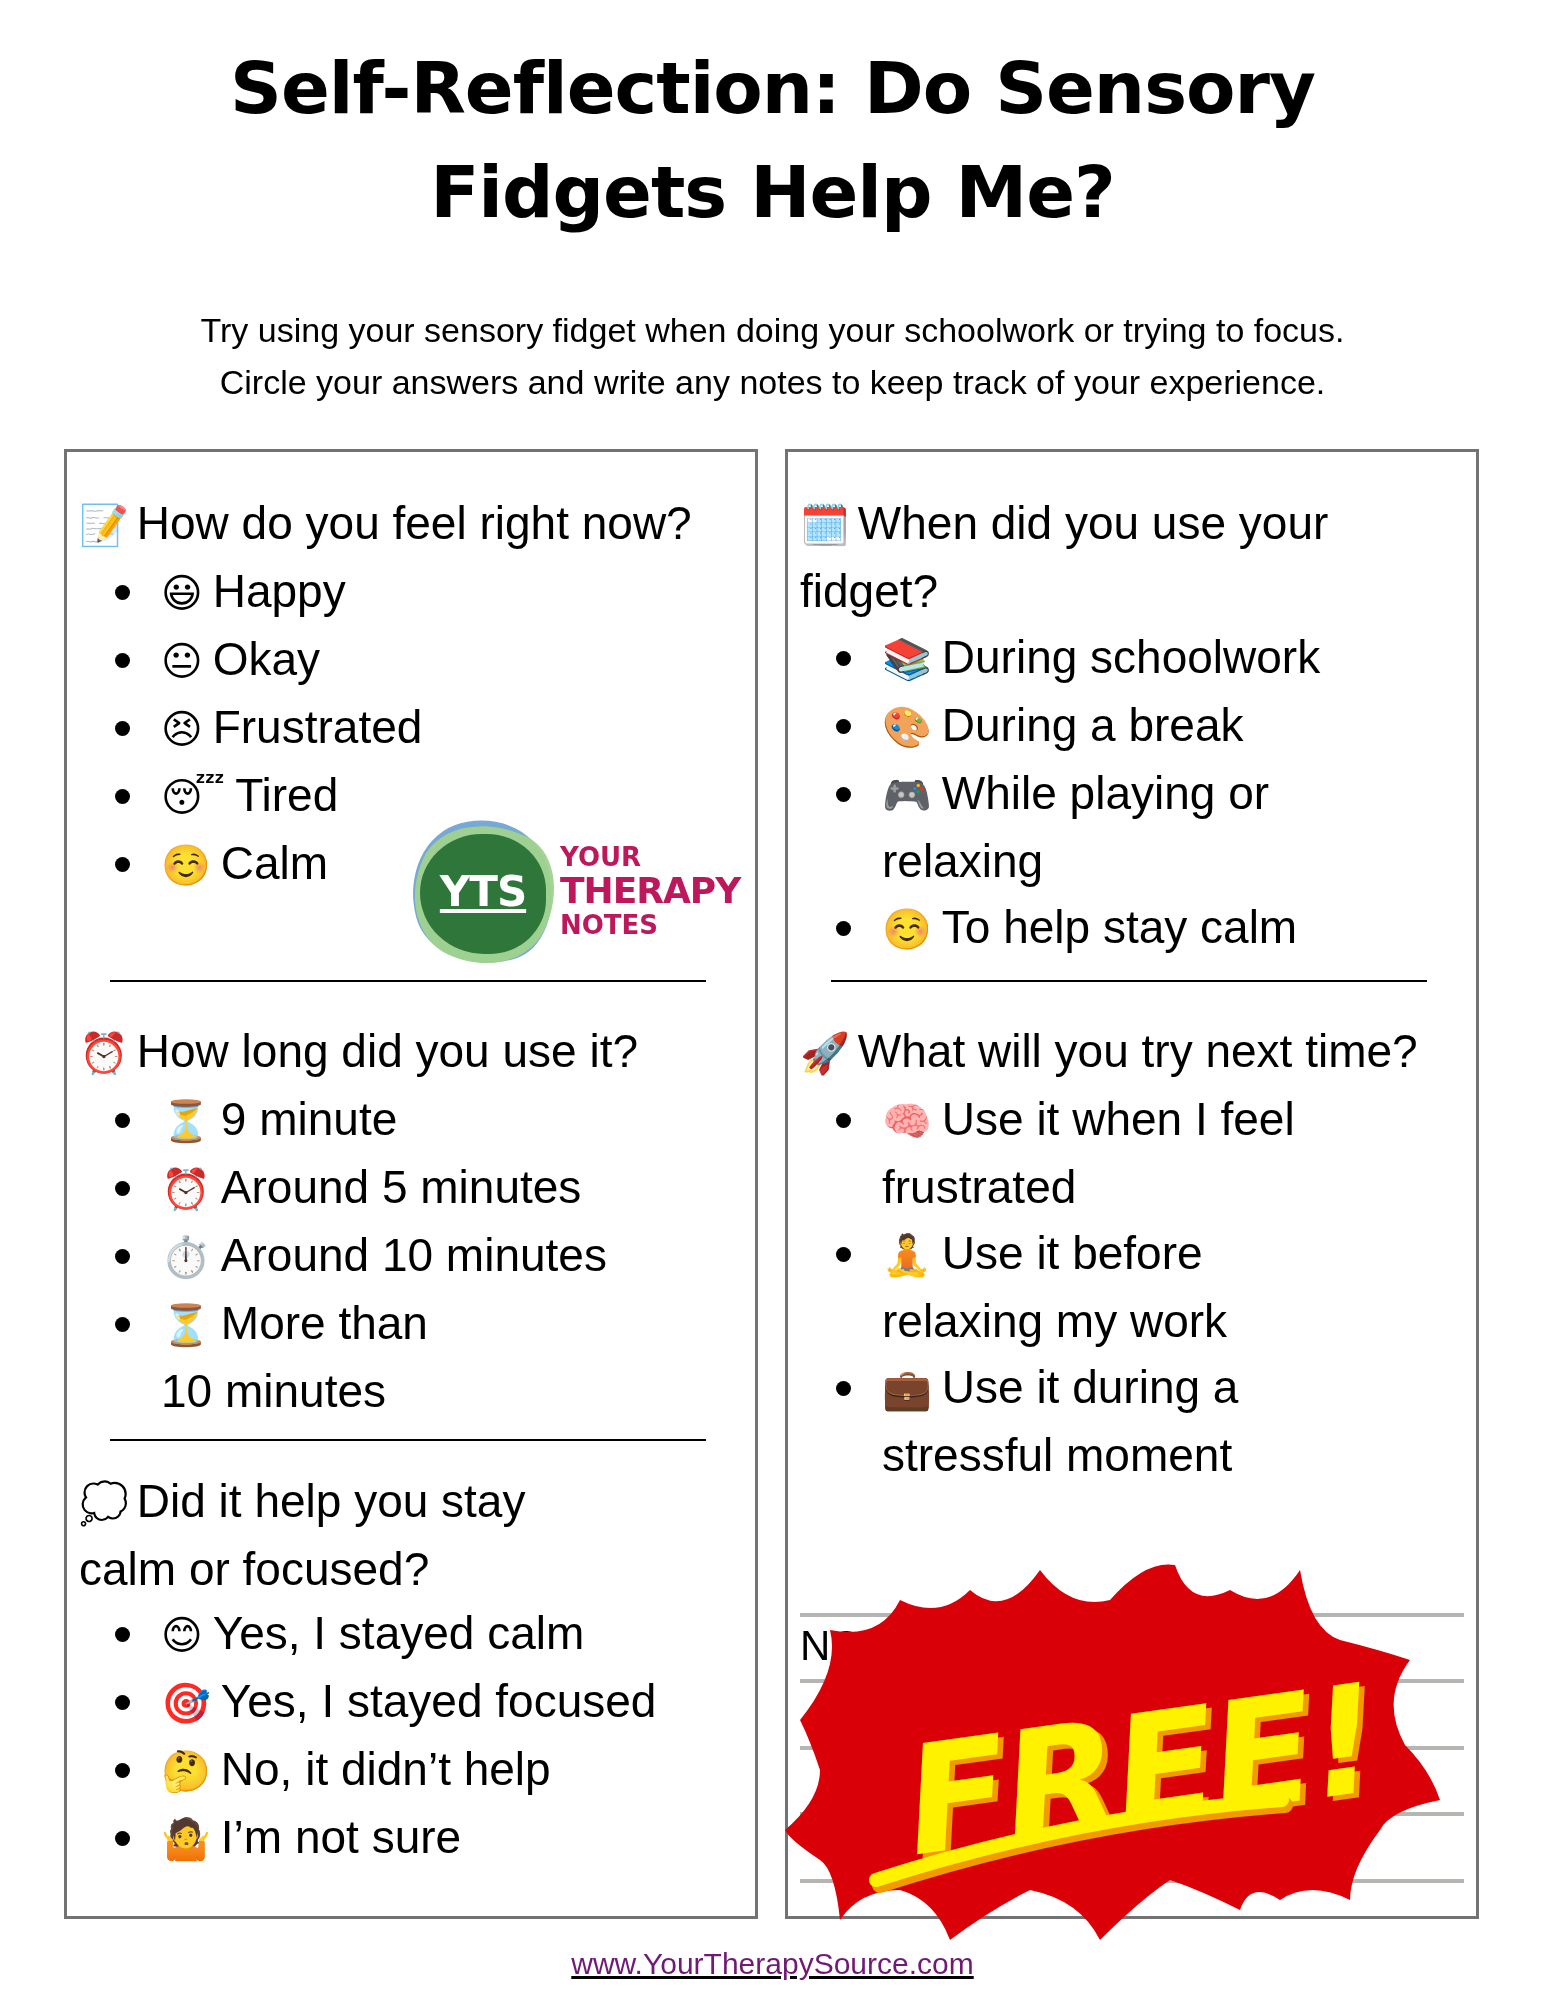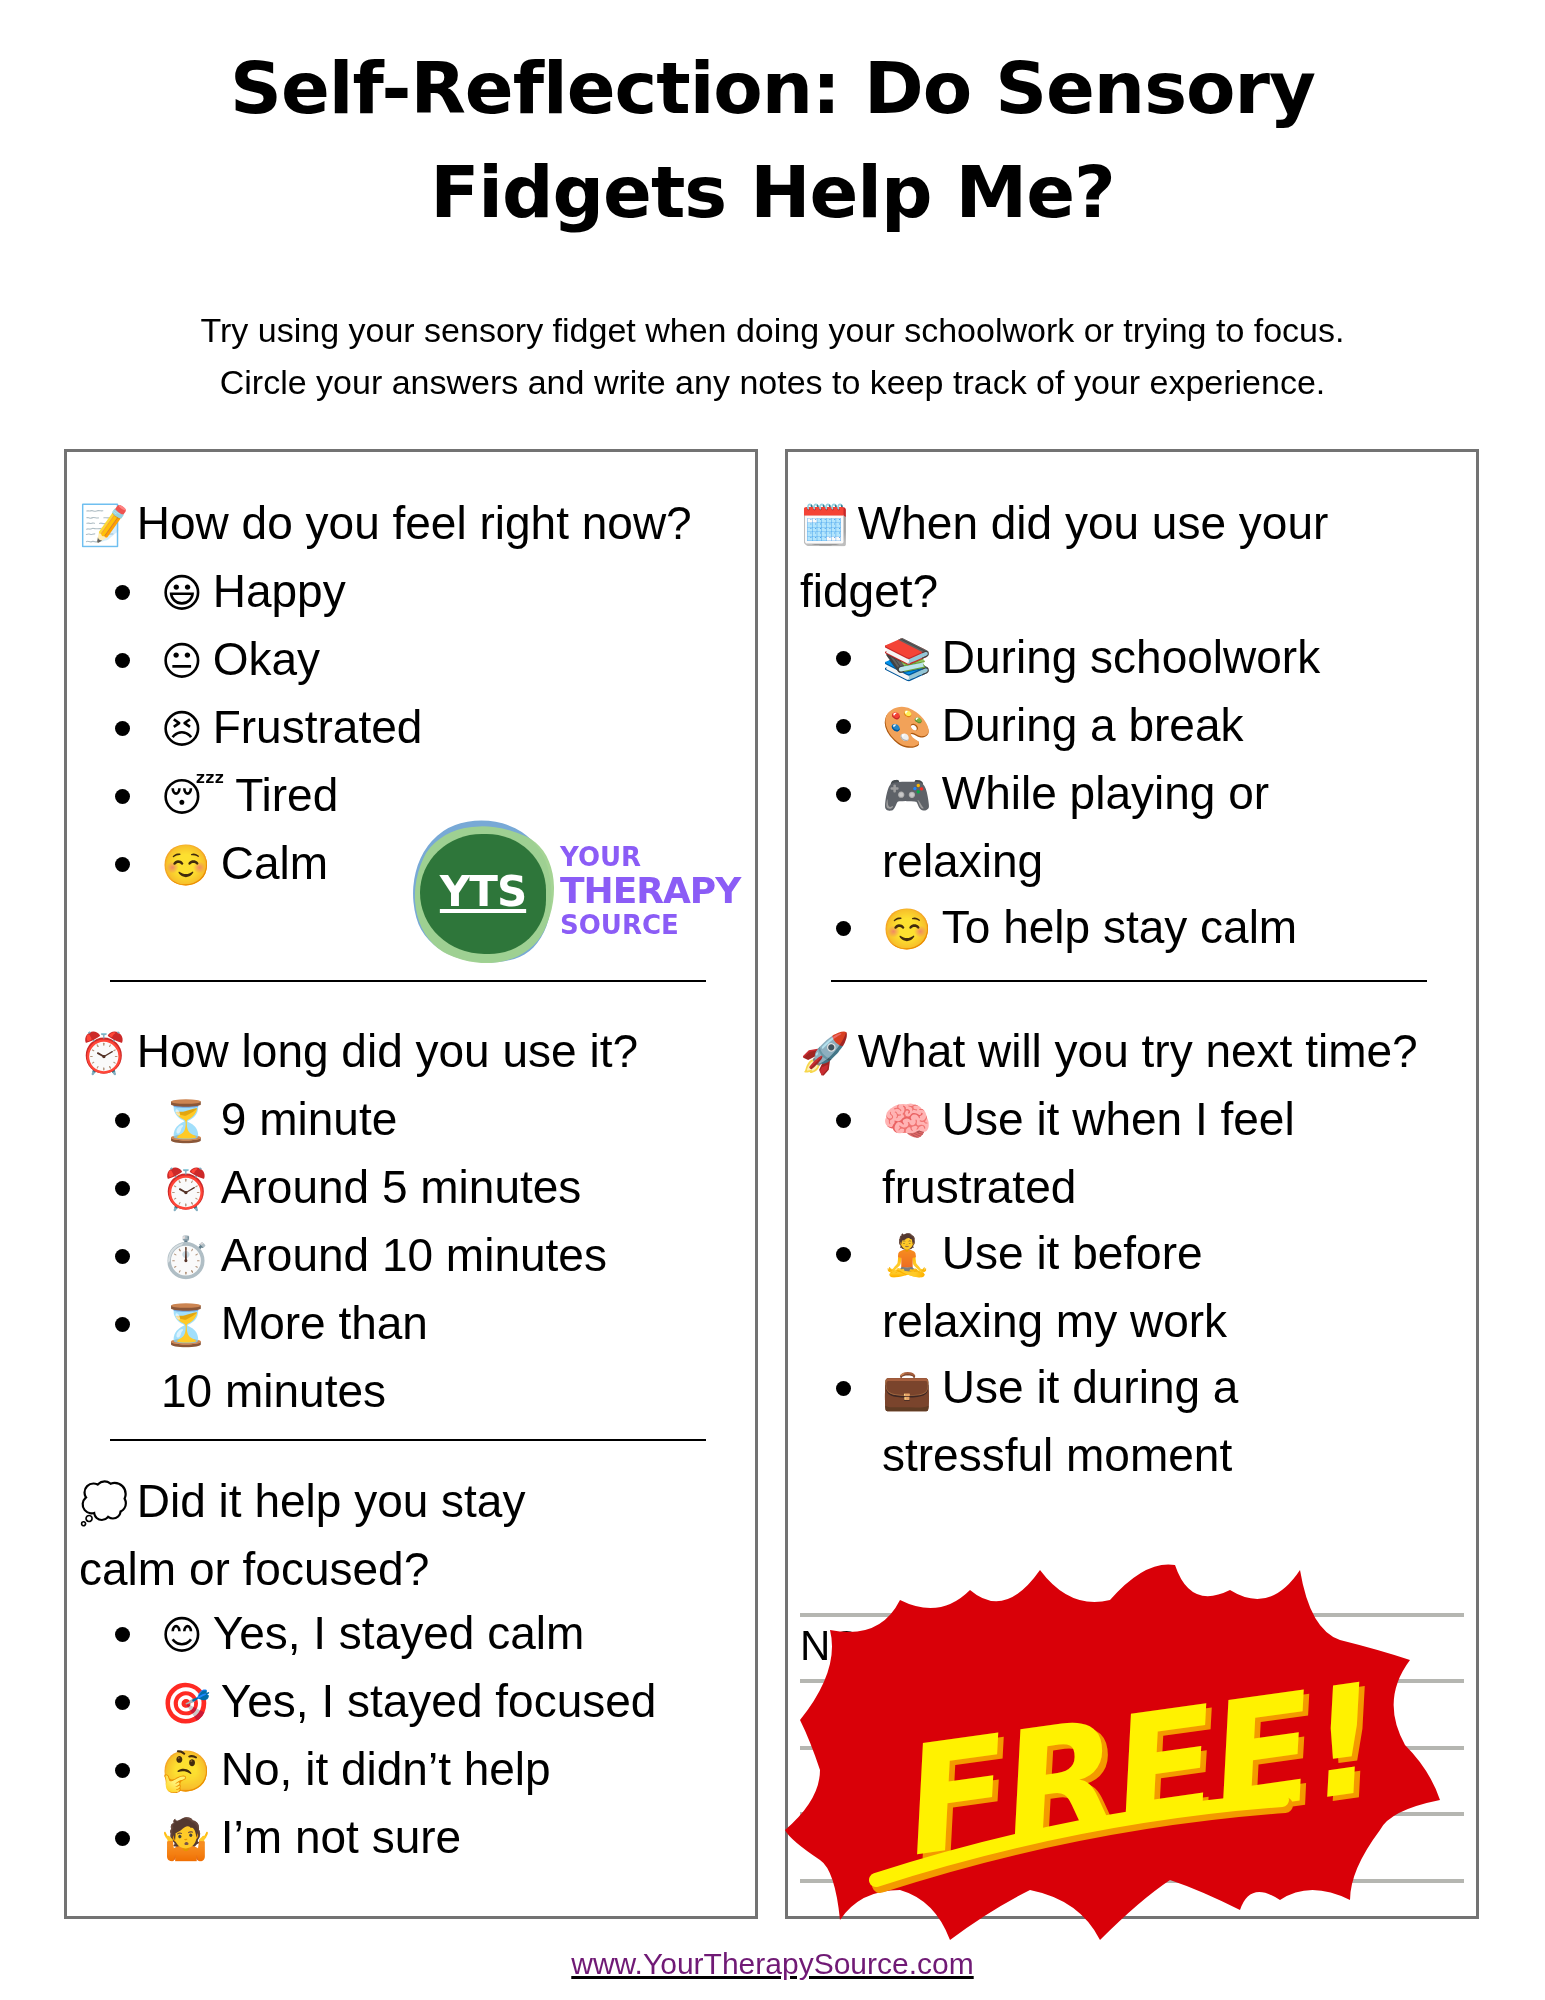--- a/index.html
+++ b/index.html
@@ -24,21 +24,21 @@
   .divider { position:absolute; left:43px; width:596px; height:2px; background:#000; }
   .logo { position:absolute; left:335px; top:368px; width:340px; height:150px; }
   .logo .blob-a { position:absolute; left:10px; top:0; width:140px; height:145px;
                   background:#78a9d6; border-radius:48% 52% 40% 60% / 55% 45% 55% 45%; transform:rotate(-15deg); }
   .logo .blob-b { position:absolute; left:12px; top:4px; width:140px; height:140px;
                   background:#a0d28e; border-radius:60% 40% 55% 45% / 45% 55% 45% 55%; transform:rotate(25deg); opacity:.95; }
   .logo .blob-c { position:absolute; left:18px; top:14px; width:126px; height:120px;
                   background:#2e763a; border-radius:50% 48% 46% 52%; }
   .logo .yts { position:absolute; left:18px; top:46px; width:126px; text-align:center; color:#fff;
                font-weight:bold; font-size:42px; line-height:52px; font-family:"DejaVu Sans", sans-serif; letter-spacing:-1px;text-decoration:underline; }
-  .logo .brand { position:absolute; left:158px; top:22px; color:#8b5cf6; font-weight:bold;
+  .logo .brand { position:absolute; left:158px; top:22px; color:#be185d; font-weight:bold;
                  font-family:"DejaVu Sans", sans-serif; }
   .logo .brand .b1 { font-size:26px; line-height:30px; }
   .logo .brand .b2 { font-size:36px; line-height:38px; letter-spacing:-1px; }
   .logo .brand .b3 { font-size:26px; line-height:30px; }
   .line { position:absolute; left:0; right:0; height:4px; background:#b5b6b1; }
   .notes-label { position:absolute; left:12px; top:1166px; font-size:42px; line-height:56px; }
   .burst { position:absolute; left:780px; top:1530px; width:680px; height:420px; }
   .footer { position:absolute; left:0; width:1545px; top:1944px; text-align:center;
             font-size:30px; line-height:40px; text-decoration:underline; }
   .footer a { color:#701a75; }
@@ -72,21 +72,21 @@
   </div>
 
   <div class="logo">
     <div class="blob-a"></div>
     <div class="blob-b"></div>
     <div class="blob-c"></div>
     <div class="yts">YTS</div>
     <div class="brand">
       <div class="b1">YOUR</div>
       <div class="b2">THERAPY</div>
-      <div class="b3">SOURCE</div>
+      <div class="b3">NOTES</div>
     </div>
   </div>
 
   <div class="divider" style="top:528px;"></div>
 
   <div class="section" style="top:566px;">
     <p class="q">
       <span class="emo">⏰</span><span>How long did you use it?</span>
     </p>
     <ul>

